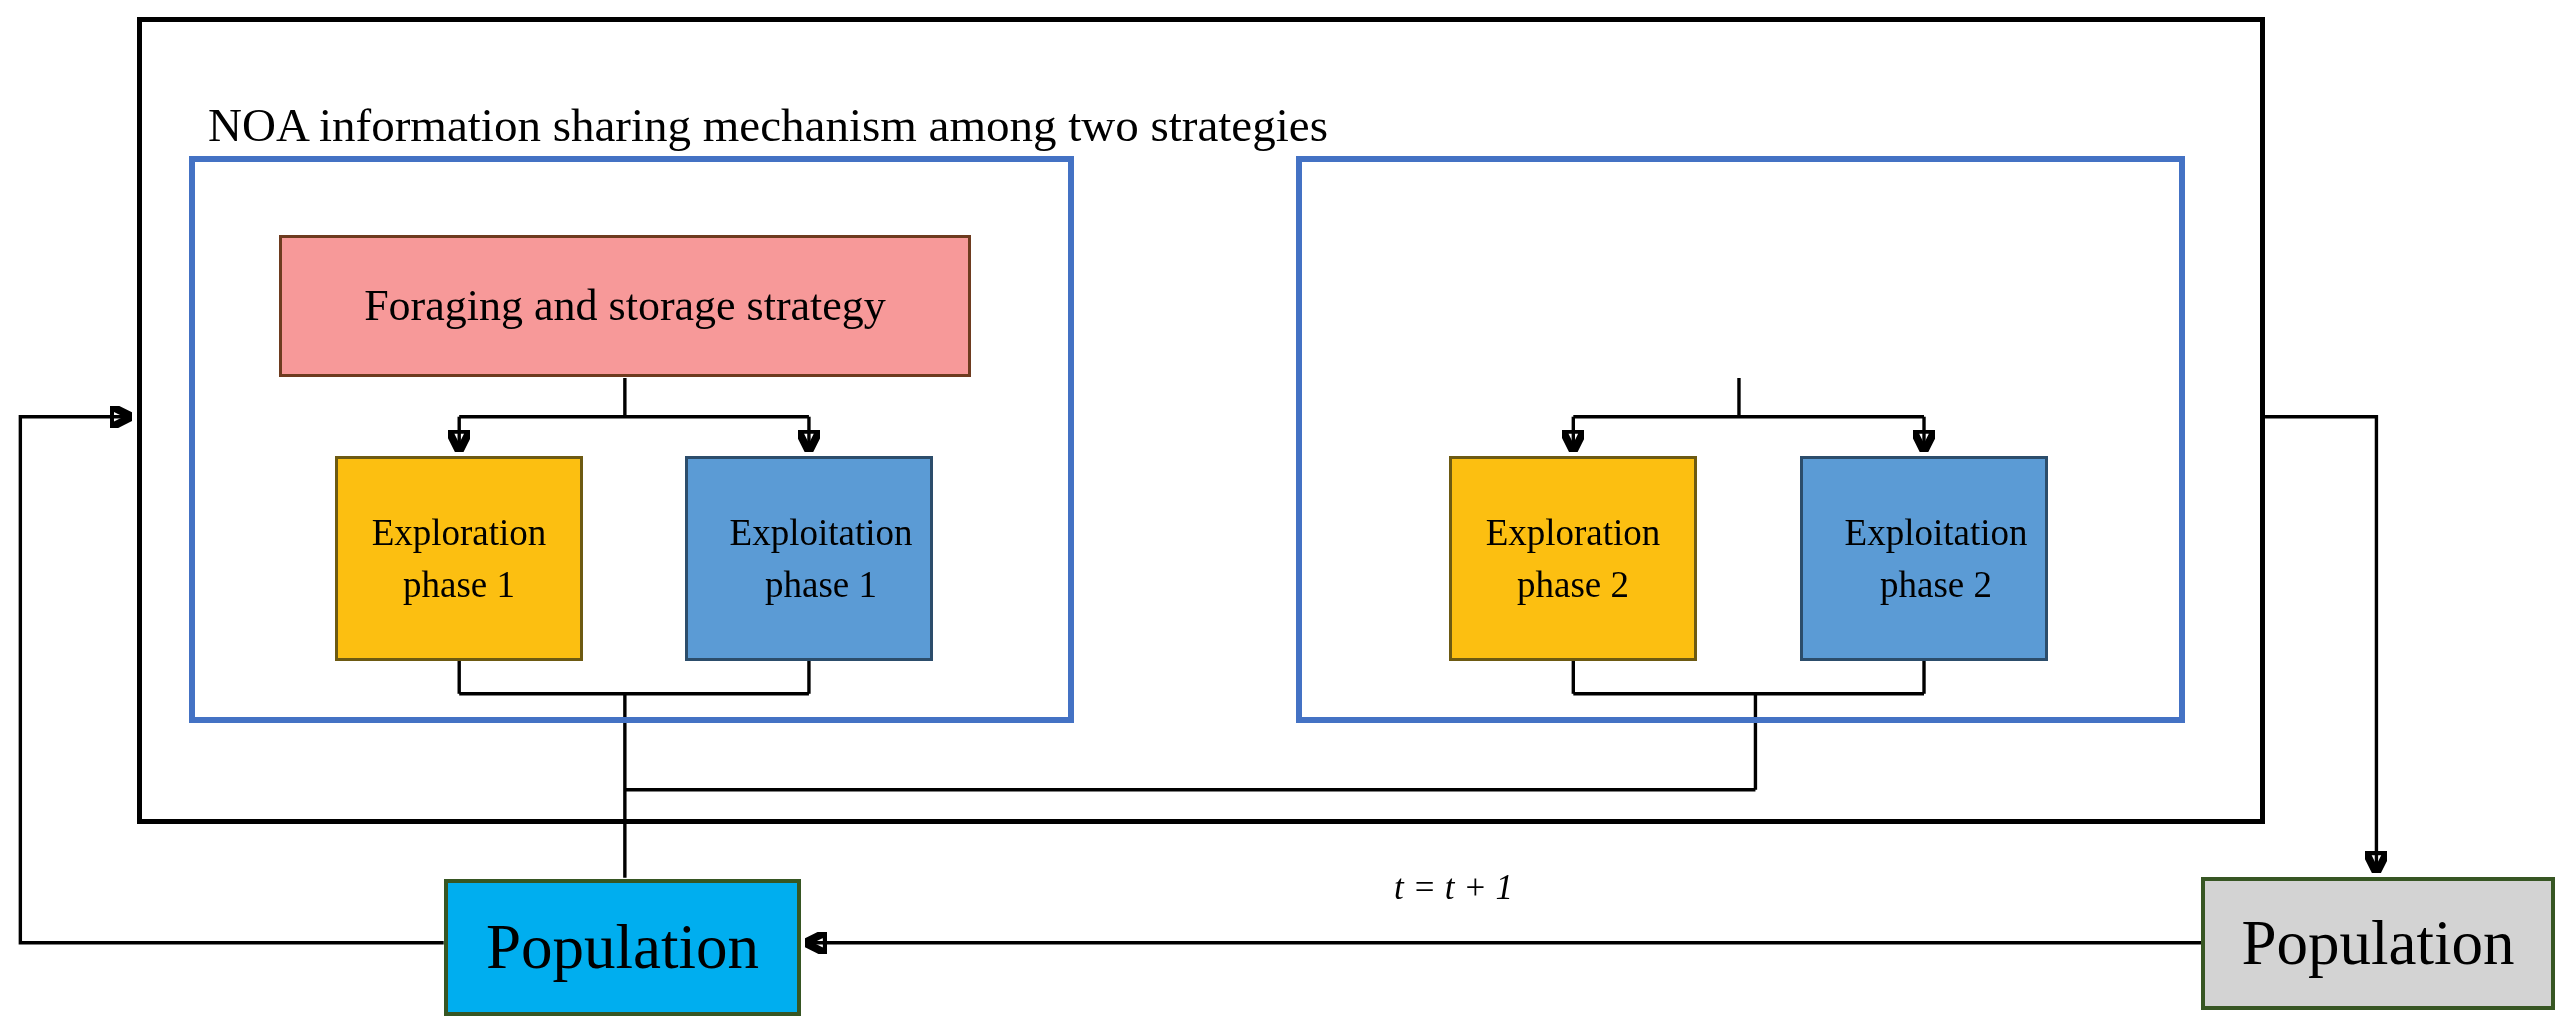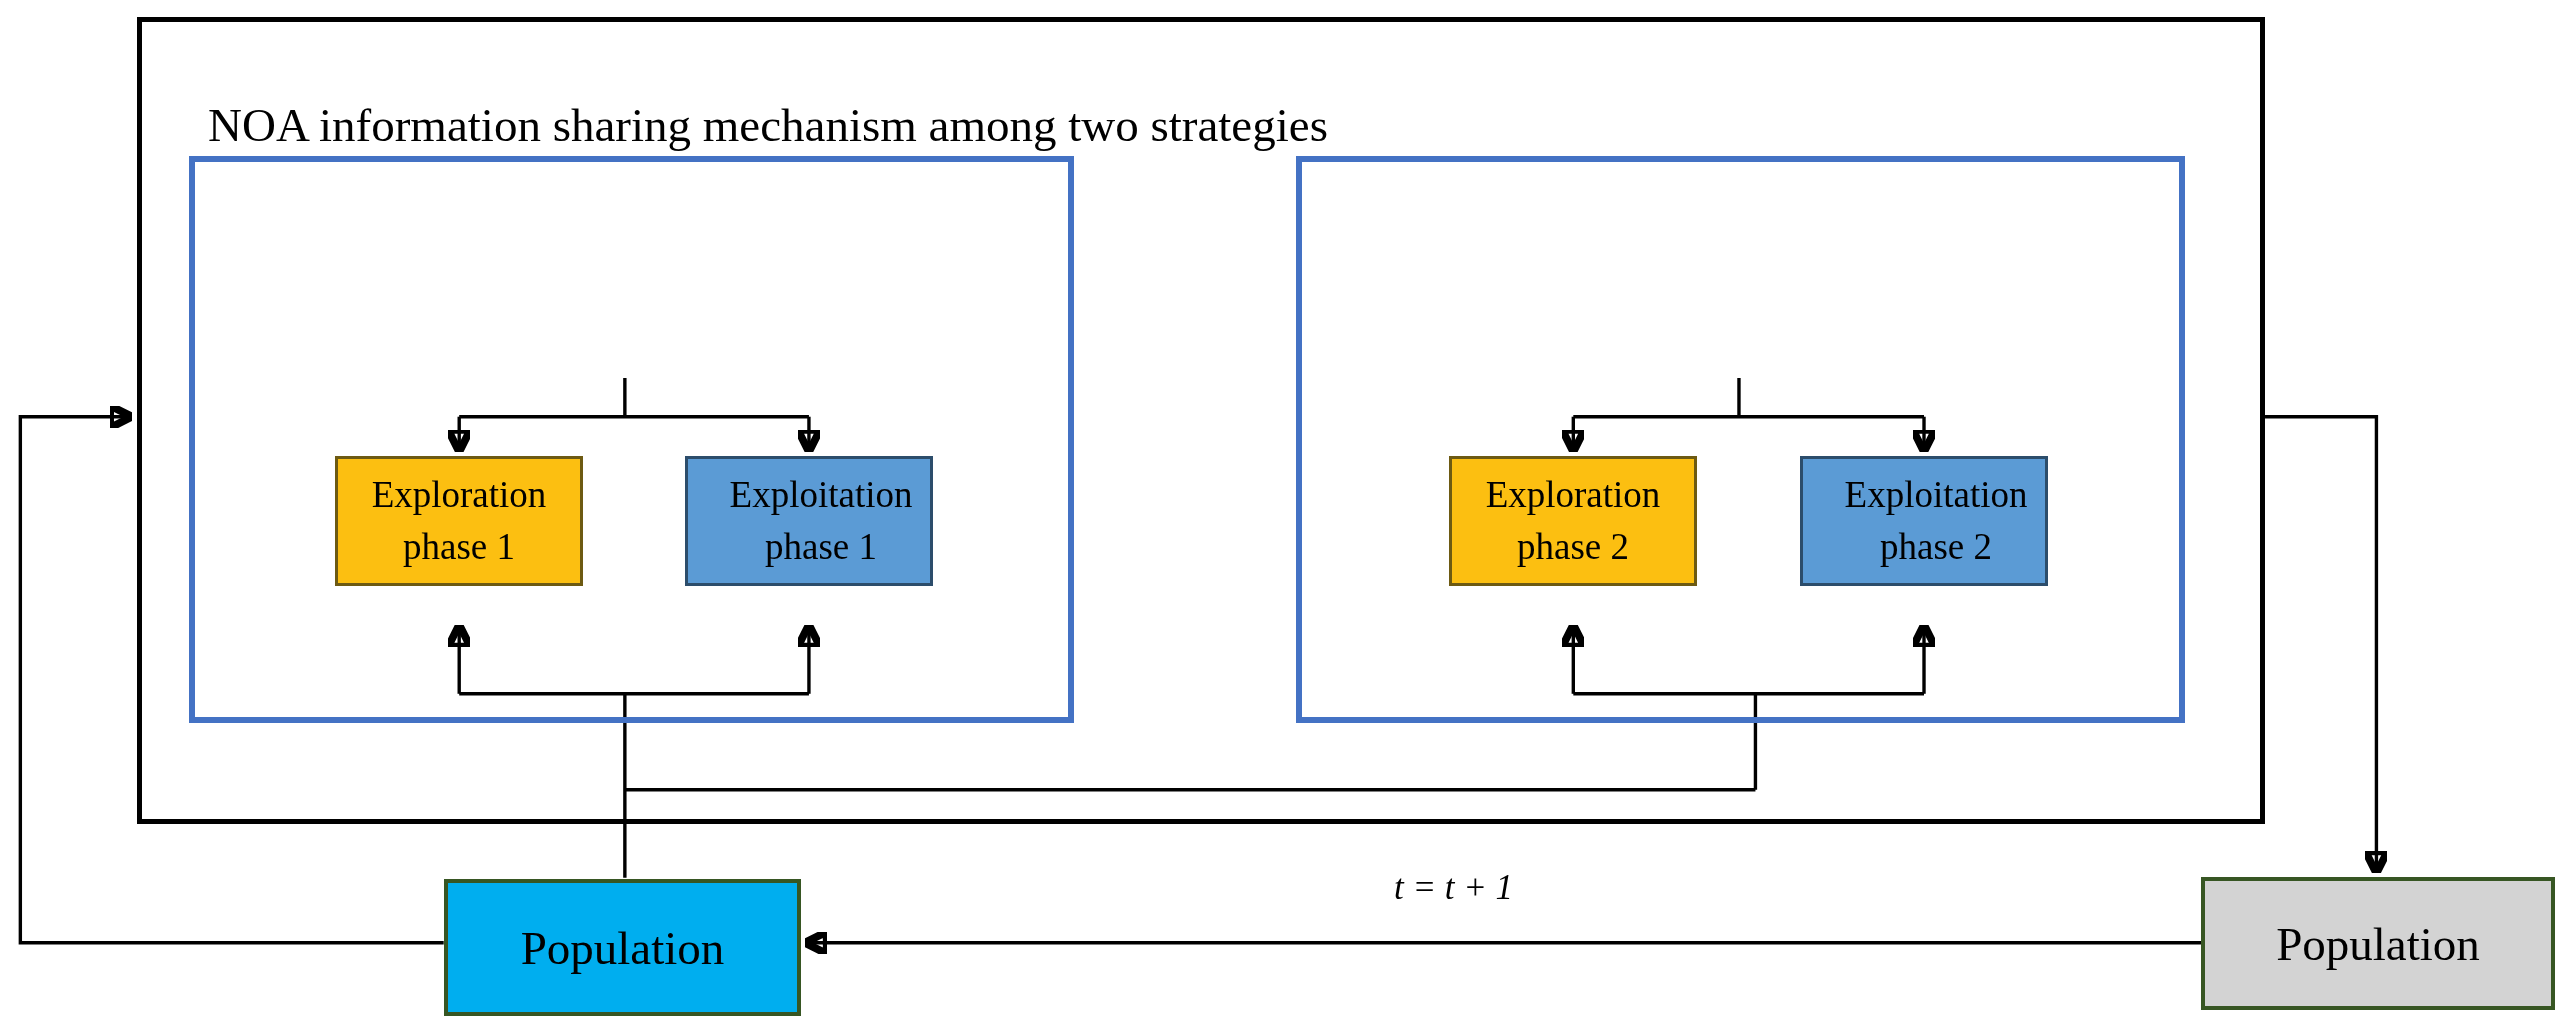--- a/index.html
+++ b/index.html
@@ -47,39 +47,39 @@
   .strategy-box {
     top: 235px; width: 692px; height: 142px;
     background: var(--strategy_fill, #F79999);
     border: 3.9px solid var(--strategy_border, #6E3B1F);
     font-size: 44px;
     line-height: 1.3;
   }
   .strategy-left  { left: 279px; }
   .strategy-right { left: 1393px; }
   .phase-box {
-    top: 456px; width: 248px; height: 130px;
+    top: 456px; width: 248px; height: 205px;
     font-size: 37px;
     line-height: 1.4;
   }
   .exploration-box {
     background: var(--exploration_fill, #FCBF11);
     border: 3.9px solid var(--exploration_border, #6D5A12);
   }
   .exploitation-box {
     background: var(--exploitation_fill, #5B9BD5);
     border: 3.9px solid var(--exploitation_border, #2C4D6B);
     padding-left: 24px;
   }
   .phase-expl-left  { left: 335px; }
   .phase-expt-left  { left: 685px; }
   .phase-expl-right { left: 1449px; }
   .phase-expt-right { left: 1800px; }
   .population-box {
-    font-size: 47px;
+    font-size: 63px;
     border: 4.8px solid var(--population_border, #375623);
   }
   .population-current {
     left: 444px; top: 879px; width: 357px; height: 137px;
     background: var(--population_current_fill, #00AEEF);
   }
   .population-next {
     left: 2201px; top: 877px; width: 354px; height: 133px;
     background: var(--population_next_fill, #D3D3D3);
   }
@@ -124,20 +124,23 @@
     <path d="M458,973 H21 V430 H133" marker-end="url(#arrowhead)"></path>
   </svg>
 
   <div class="abs outer-box"></div>
 
   <div class="abs title">NOA information sharing mechanism among two strategies</div>
 
   <div class="abs container-box container-left"></div>
   <div class="abs container-box container-right"></div>
 
+  <div class="abs node strategy-box strategy-left">
+    <span>Foraging and storage strategy</span>
+  </div>
 
   <div class="abs node phase-box exploration-box phase-expl-left">
     <span>Exploration
 phase 1</span>
   </div>
   <div class="abs node phase-box exploitation-box phase-expt-left">
     <span>Exploitation
 phase 1</span>
   </div>
   <div class="abs node phase-box exploration-box phase-expl-right">

